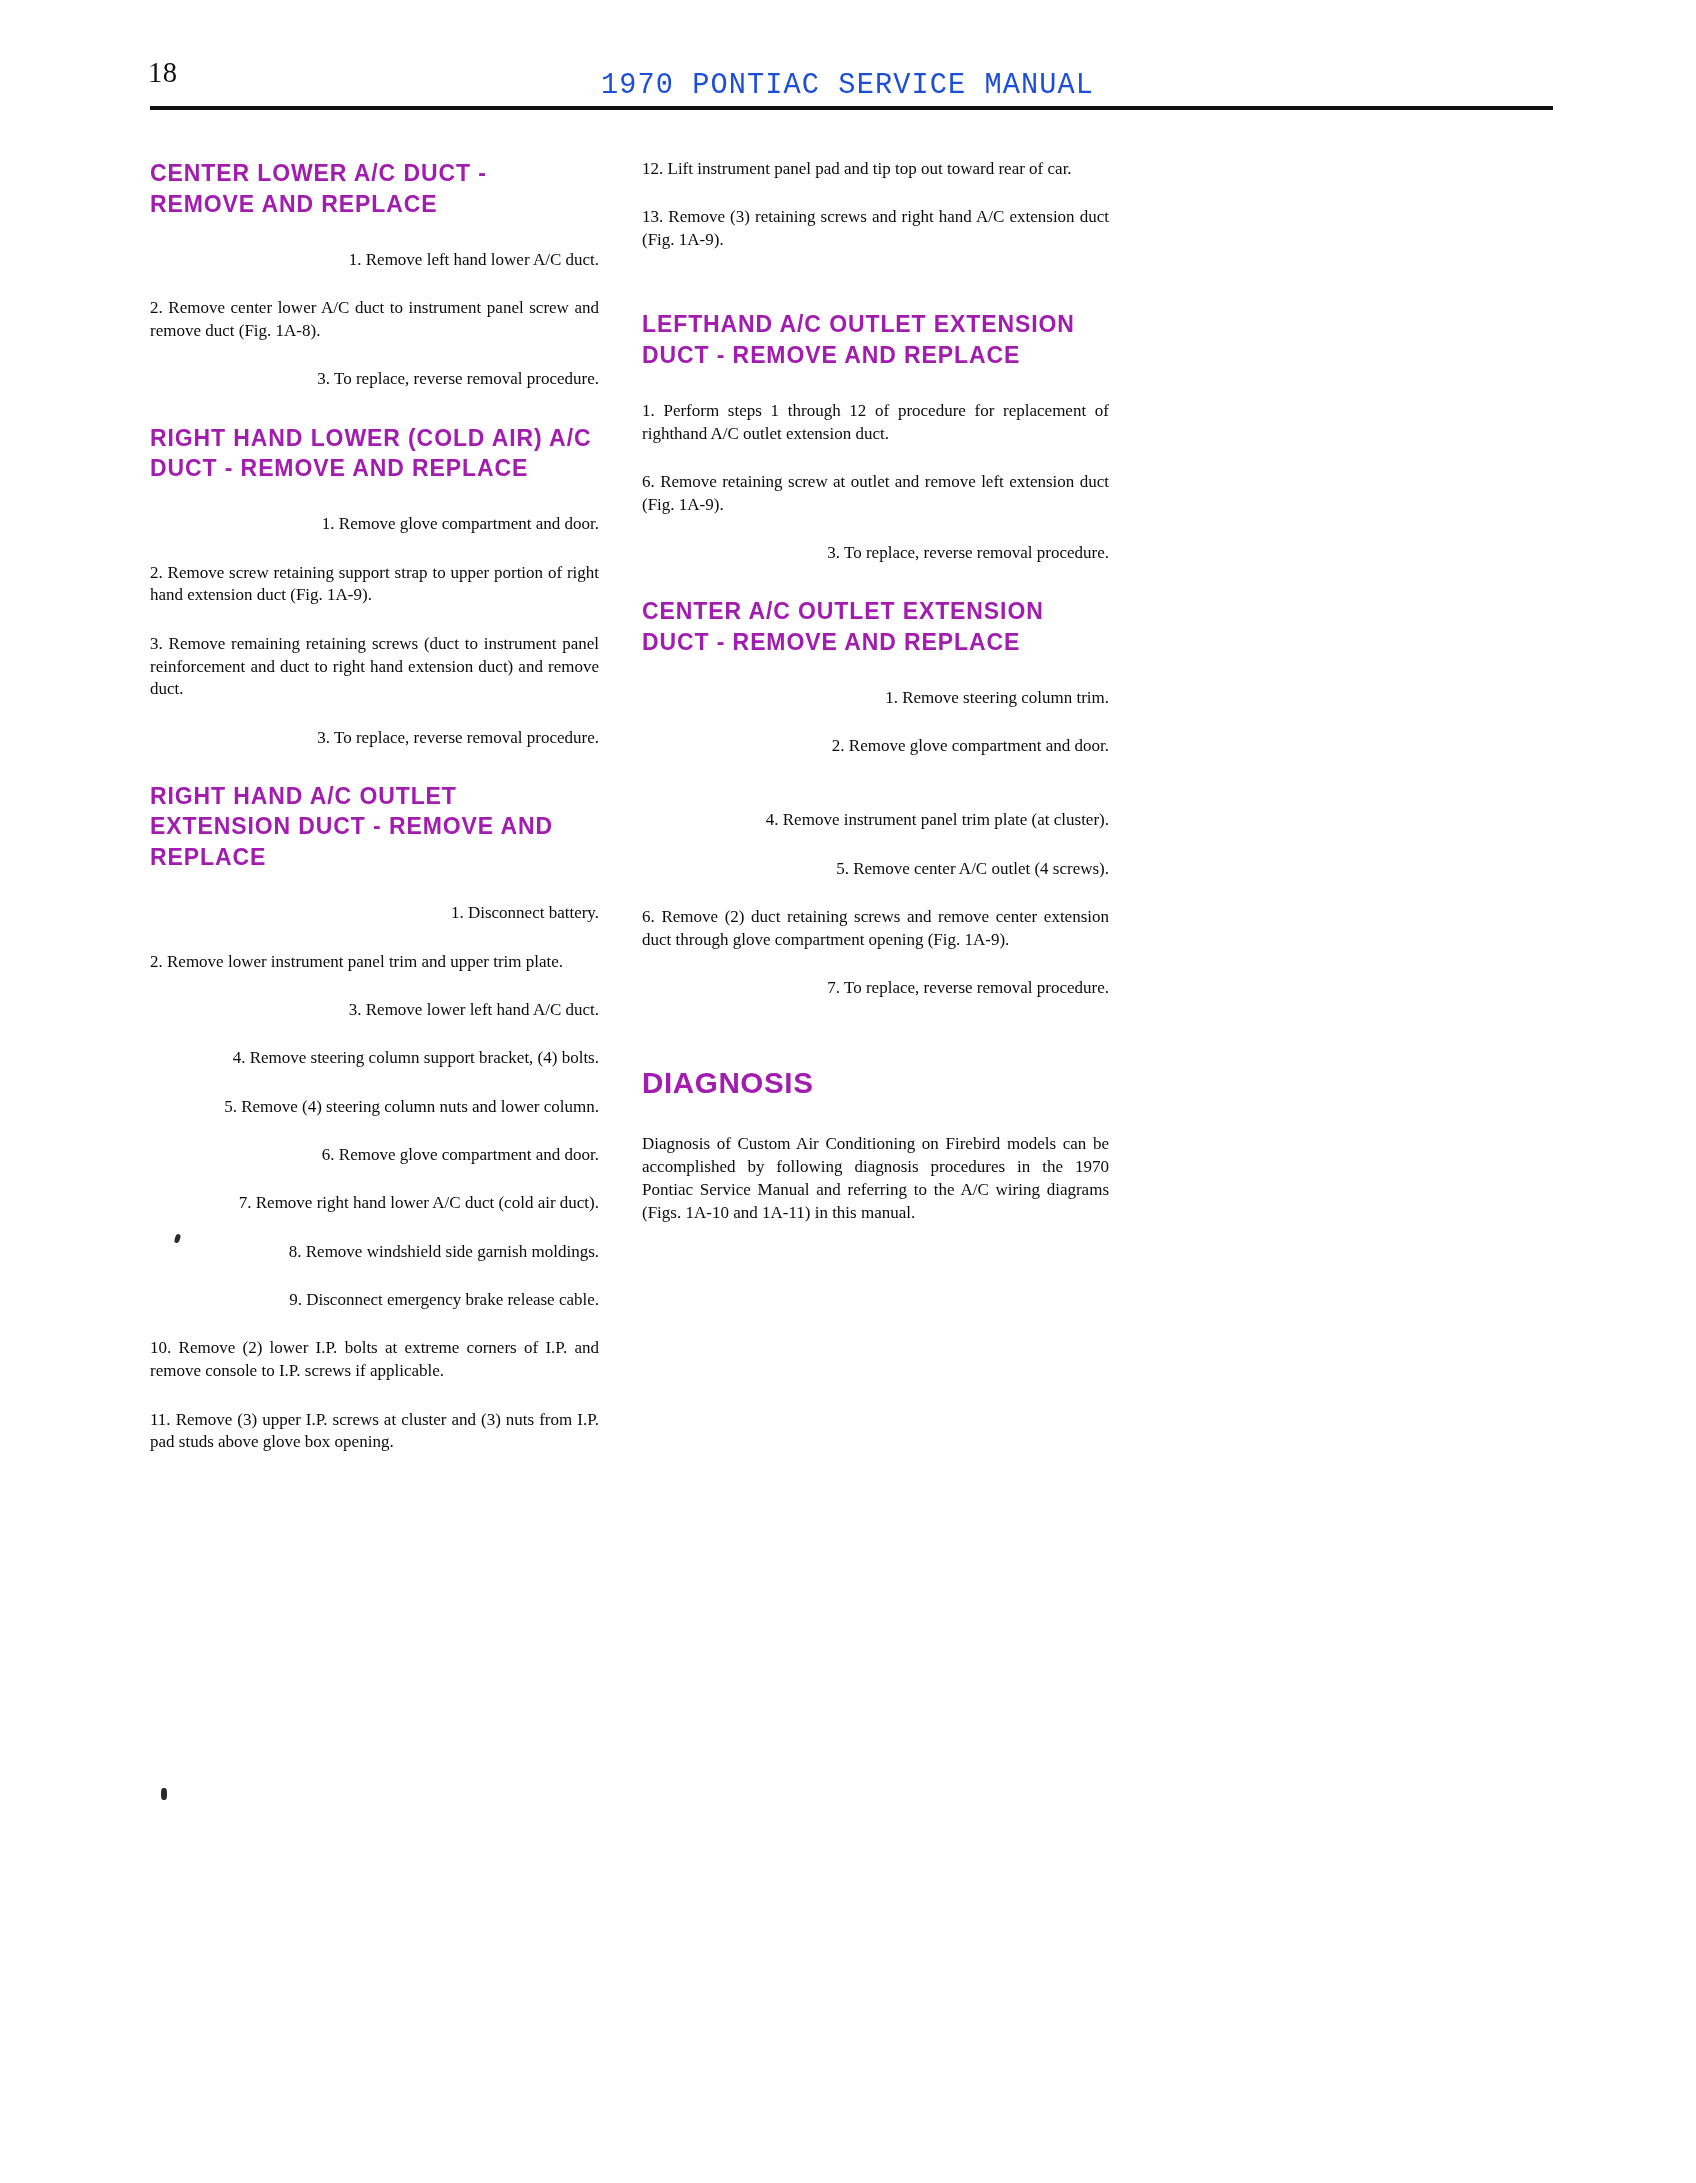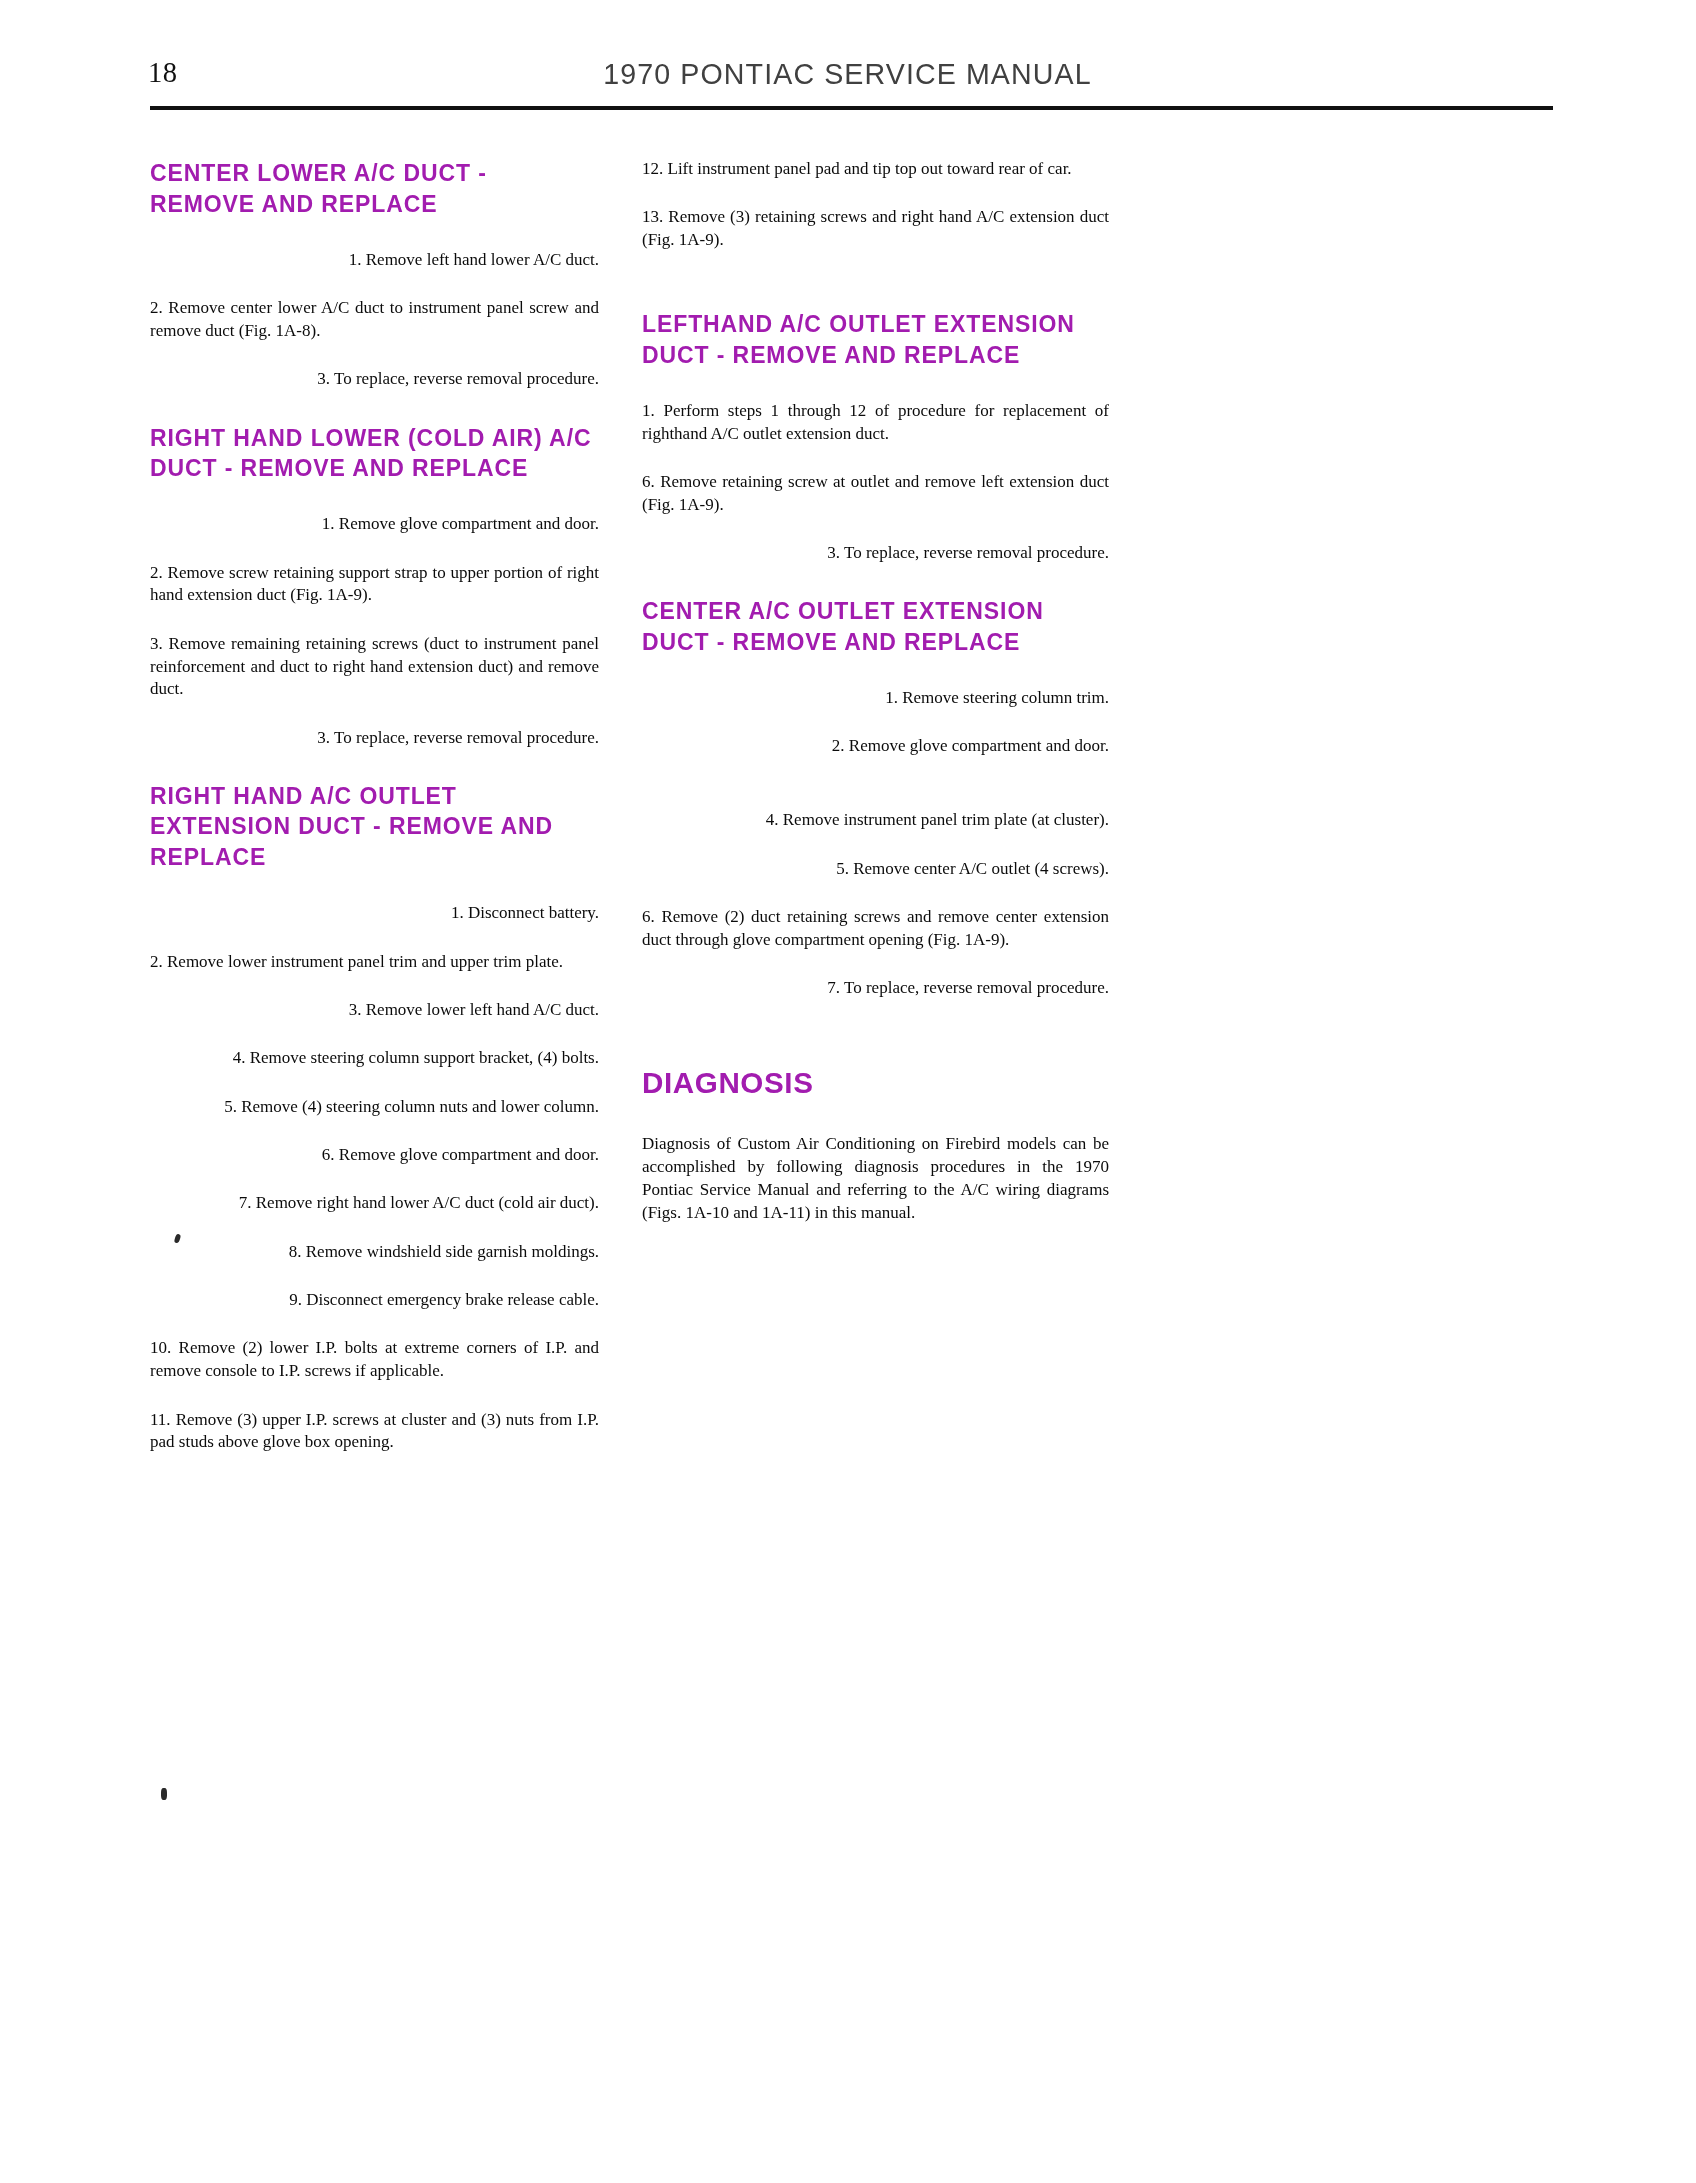--- a/index.html
+++ b/index.html
@@ -38,27 +38,27 @@
     left: 0;
     top: 0;
     font-family: "Liberation Serif", "DejaVu Serif", serif;
     font-size: 28.6px;
     letter-spacing: 0.5px;
     color: #111;
   }
   .head-title {
     position: absolute;
     left: 0;
-    top: 1px;
+    top: 12px;
     width: 1399px;
     text-align: center;
-    font-family: Liberation Sans, sans-serif;
+    font-family: Liberation Mono, monospace;
     font-size: 28.6px;
     letter-spacing: 1.1px;
-    color: #404040;
+    color: #1d4ed8;
   }
   .rule {
     position: absolute;
     left: 150px;
     top: 106px;
     width: 1403px;
     height: 3.9px;
     background: #111;
   }
 

